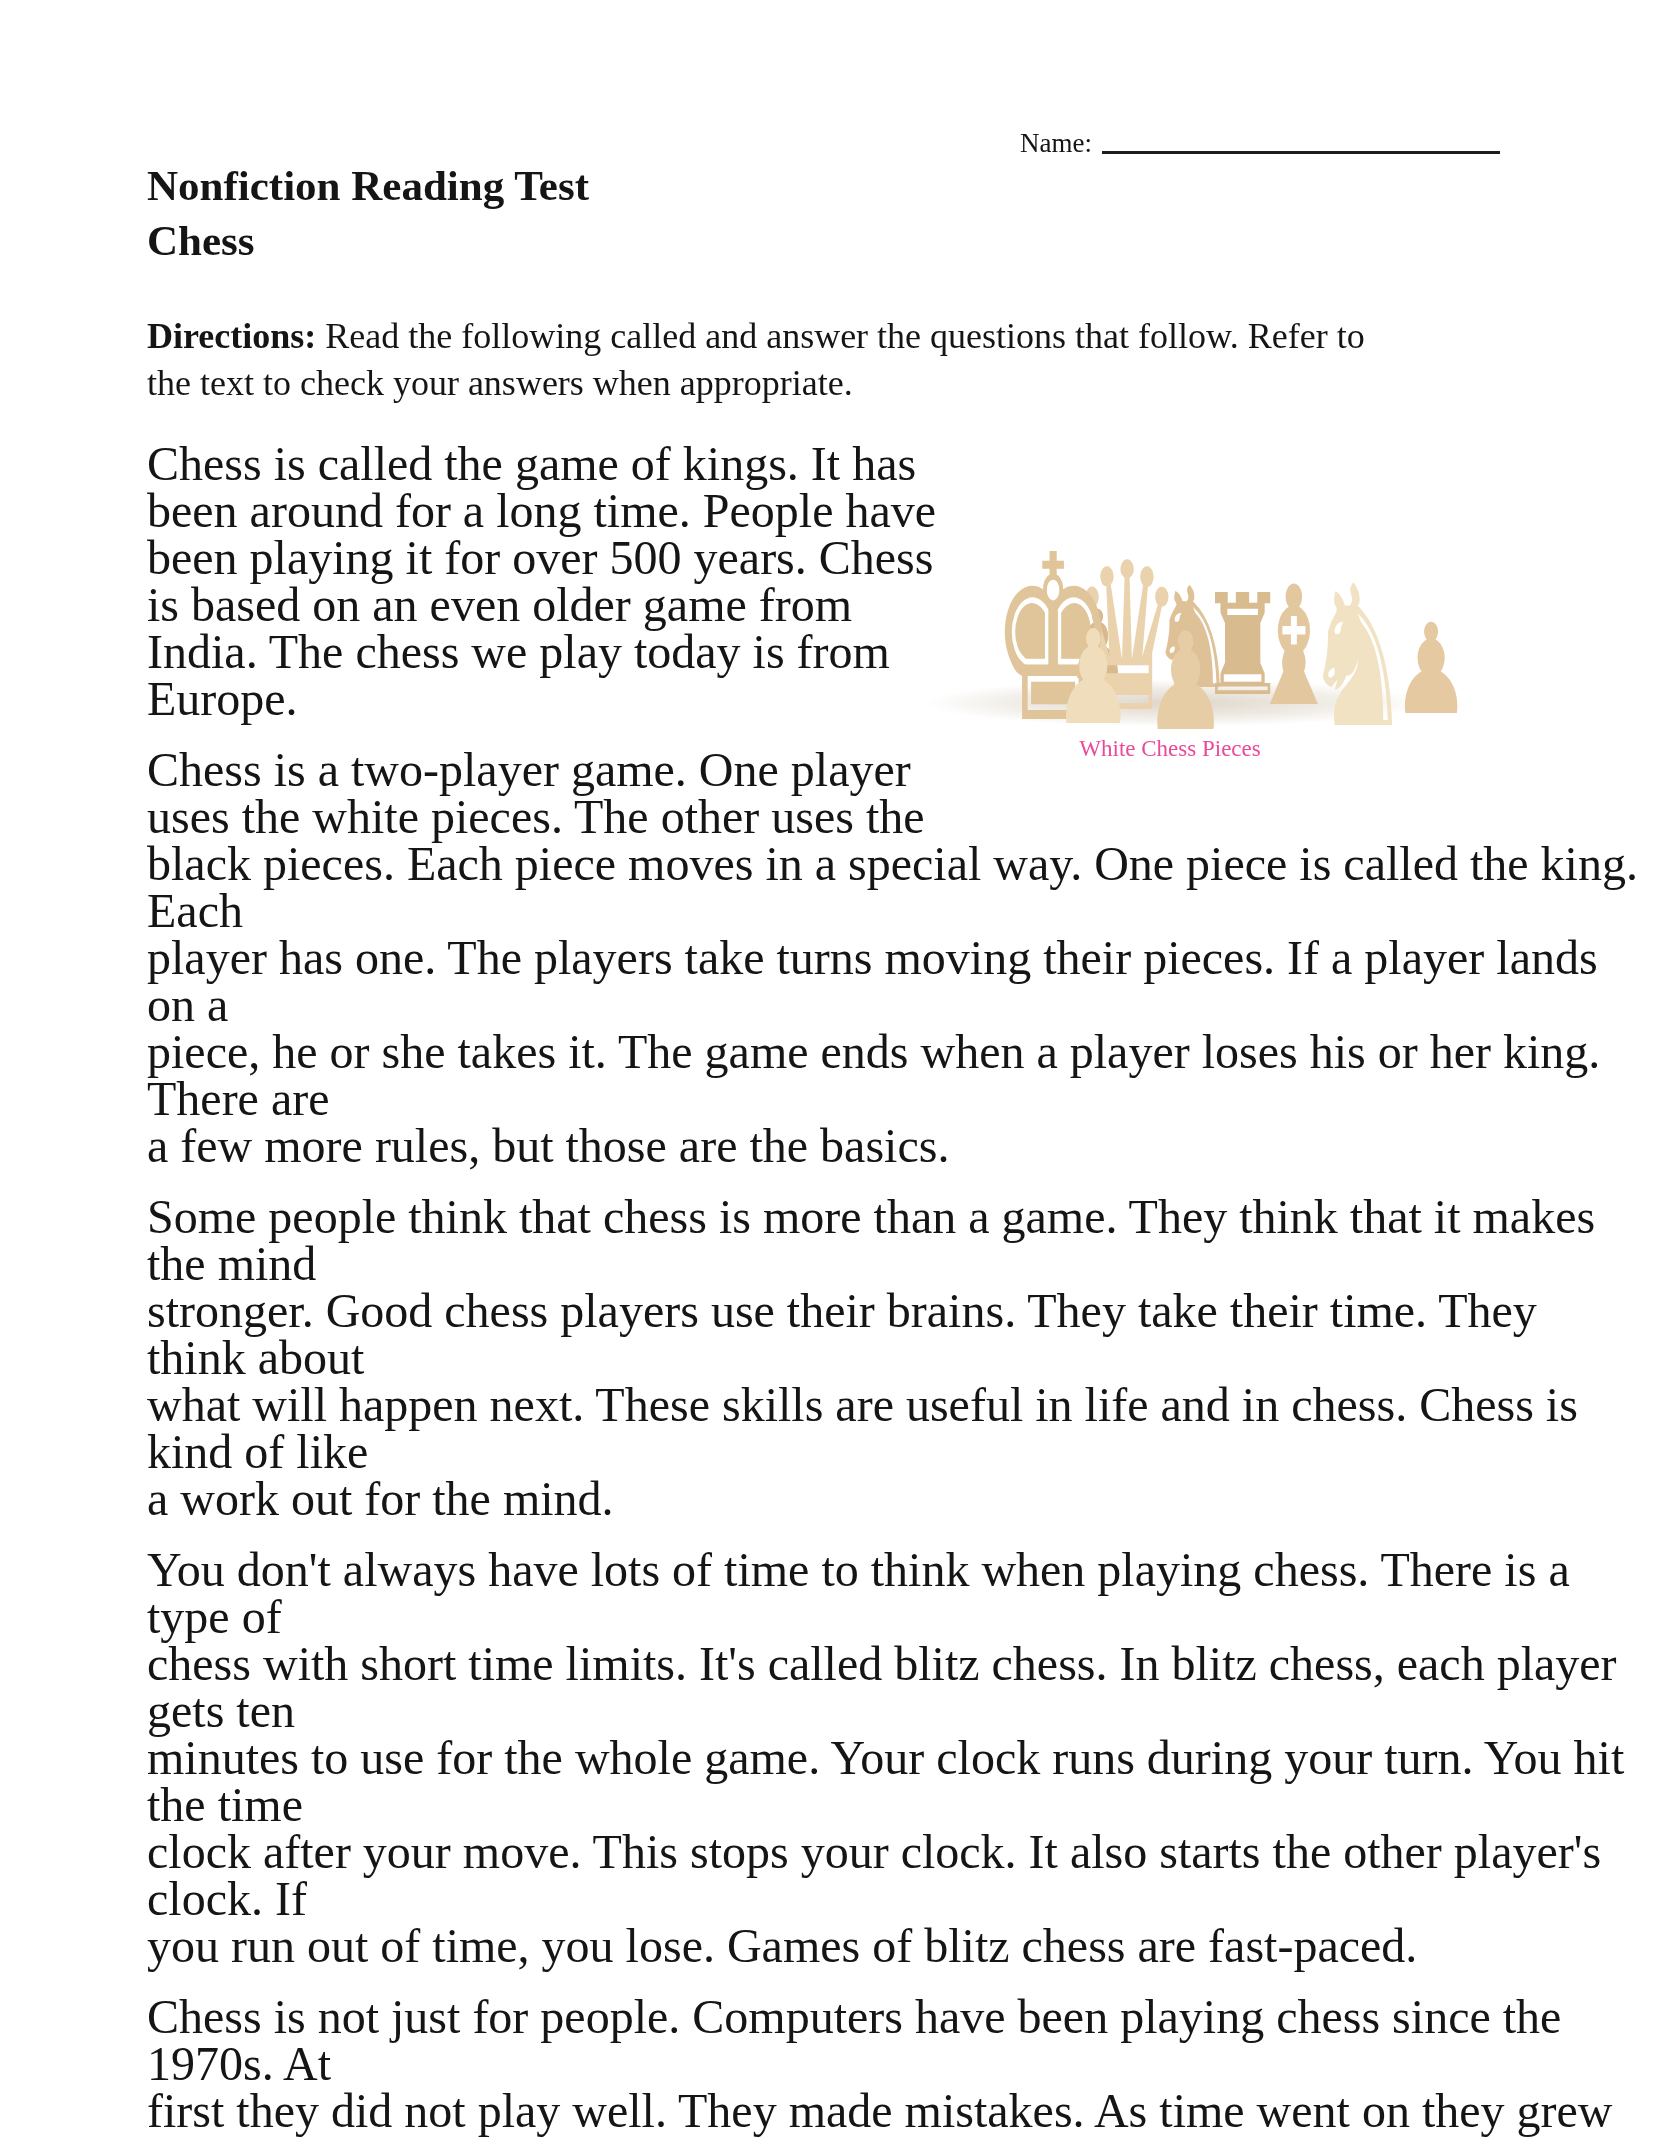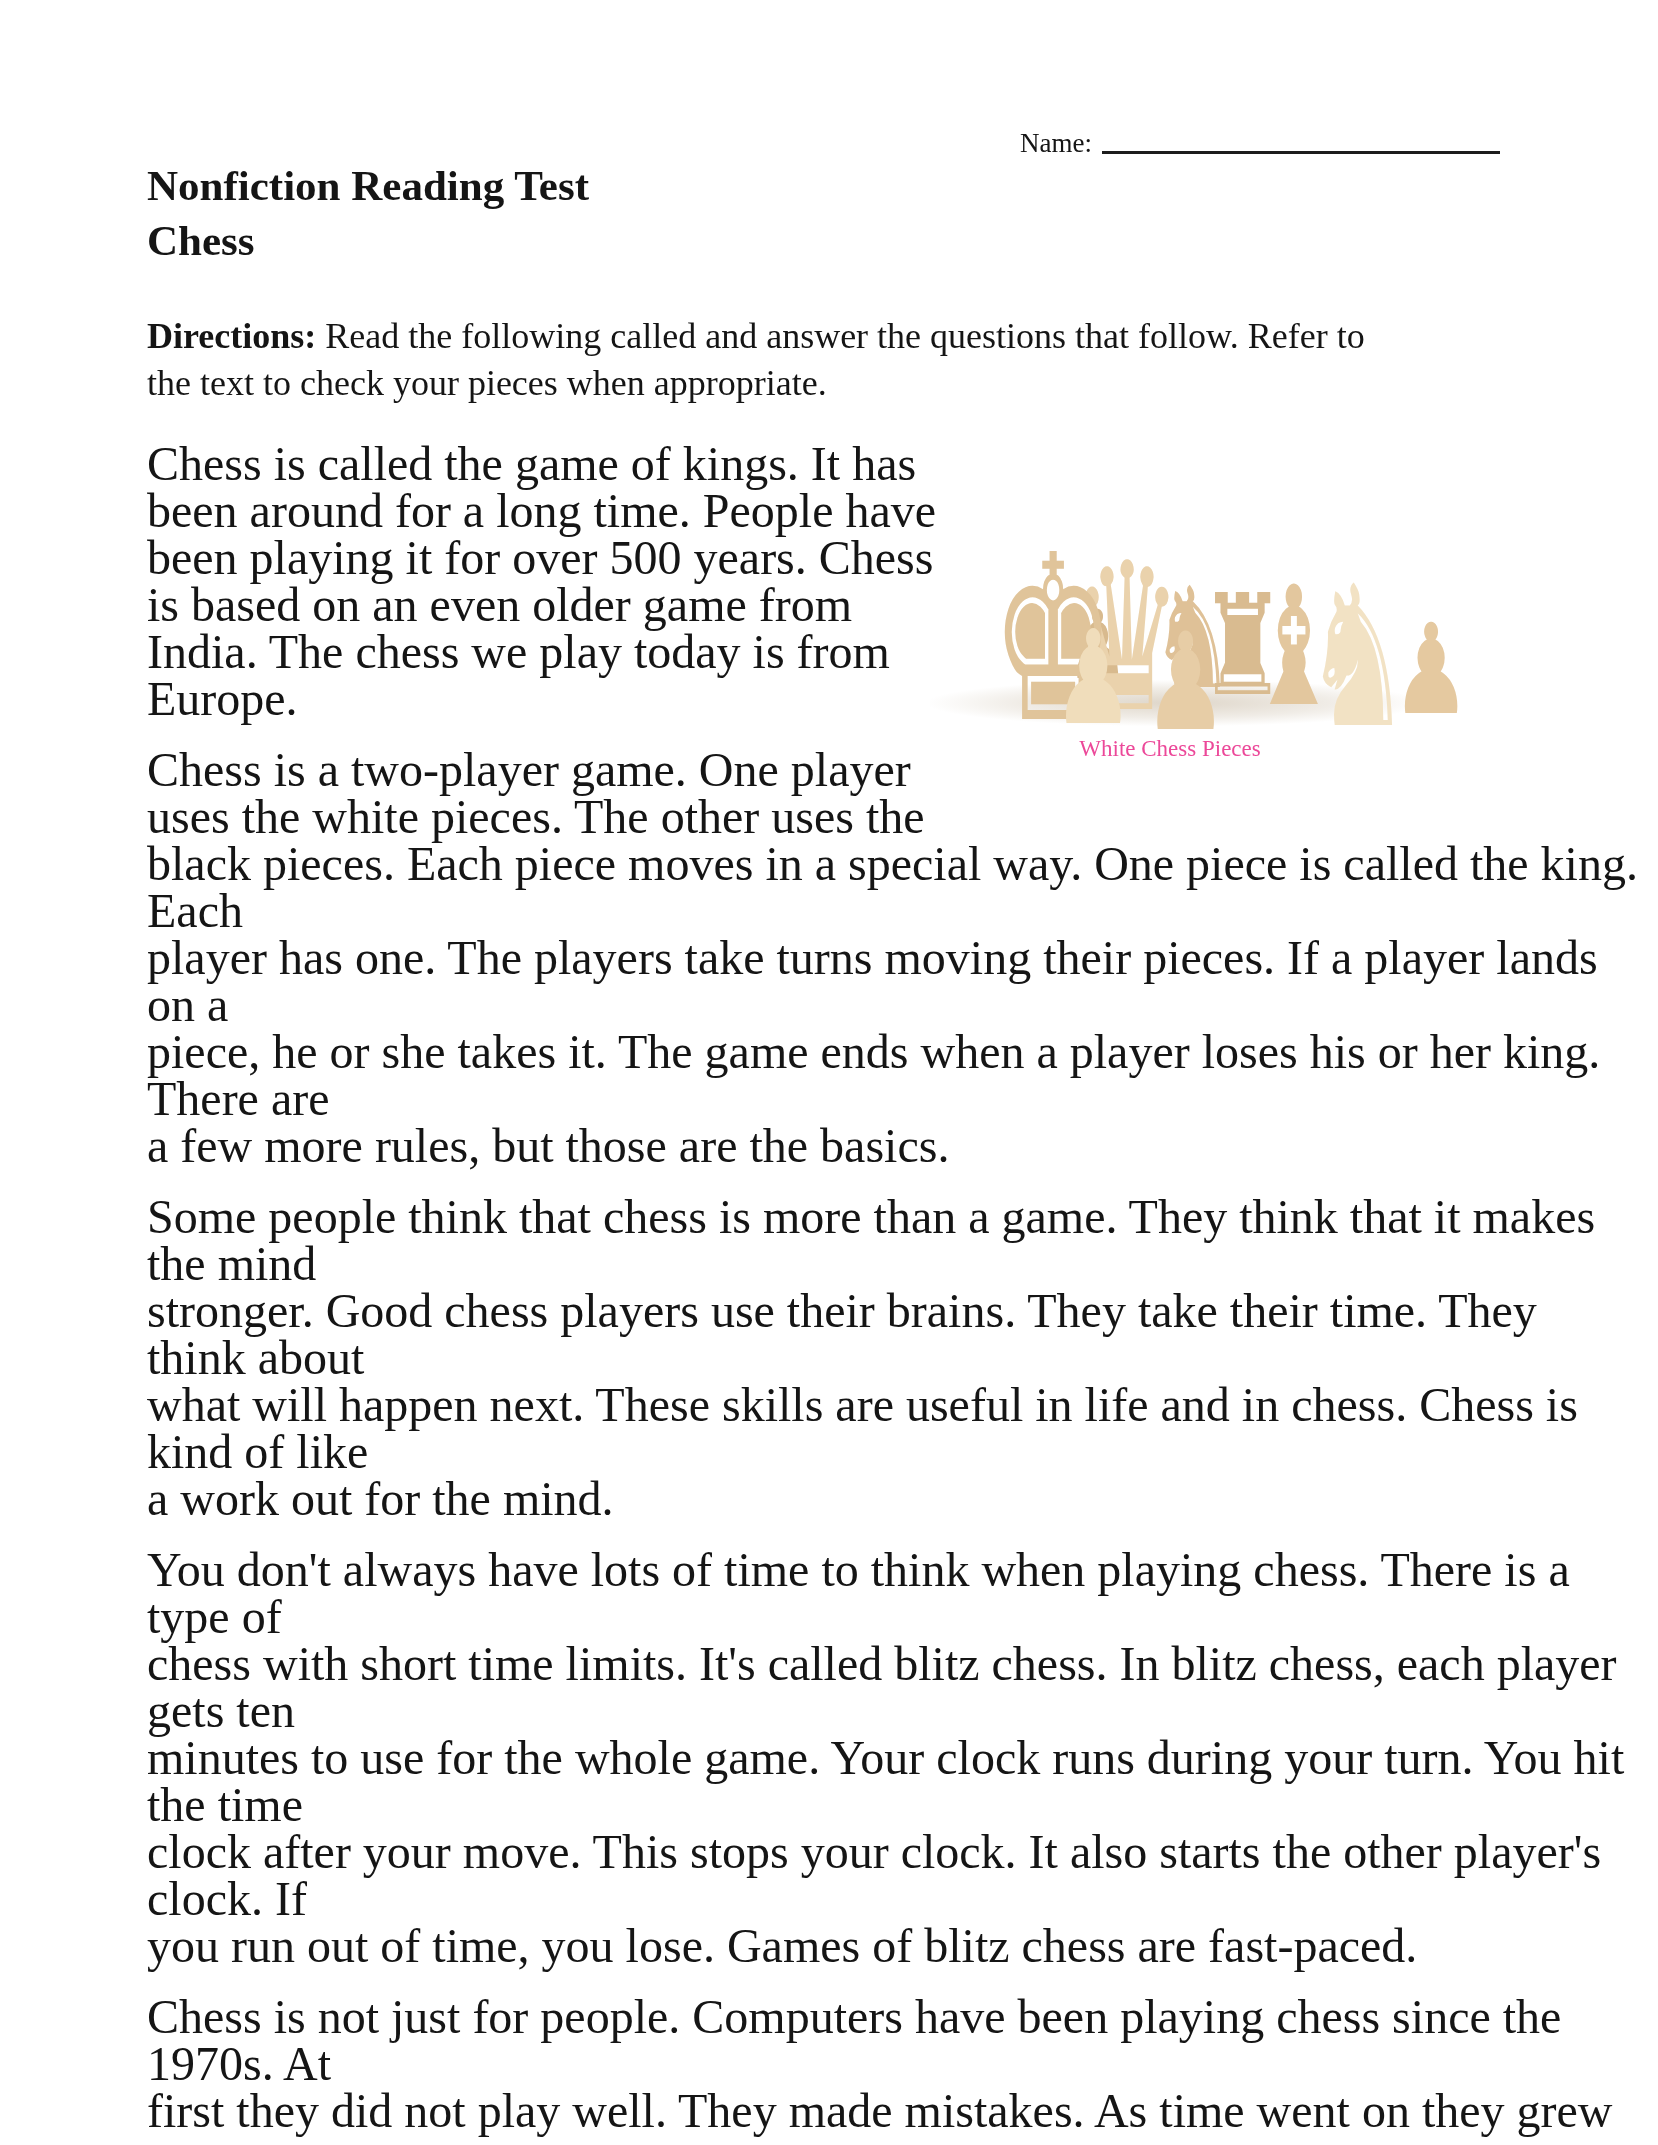--- a/index.html
+++ b/index.html
@@ -48,21 +48,21 @@
     <span>Name:</span><span class="name-line"></span>
   </div>
 
   <div class="title-block">
     <div>Nonfiction Reading Test</div>
     <div>Chess</div>
   </div>
 
   <div class="directions">
     <div class="line"><strong>Directions:</strong><span> Read the following called and answer the questions that follow. Refer to</span></div>
-    <div class="line">the text to check your pieces when appropriate.</div>
+    <div class="line">the text to check your answers when appropriate.</div>
   </div>
 
   <div class="passage">
     <div class="para">Chess is called the game of kings. It has
 been around for a long time. People have
 been playing it for over 500 years. Chess
 is based on an even older game from
 India. The chess we play today is from
 Europe.</div>
     <div class="para">Chess is a two-player game. One player

